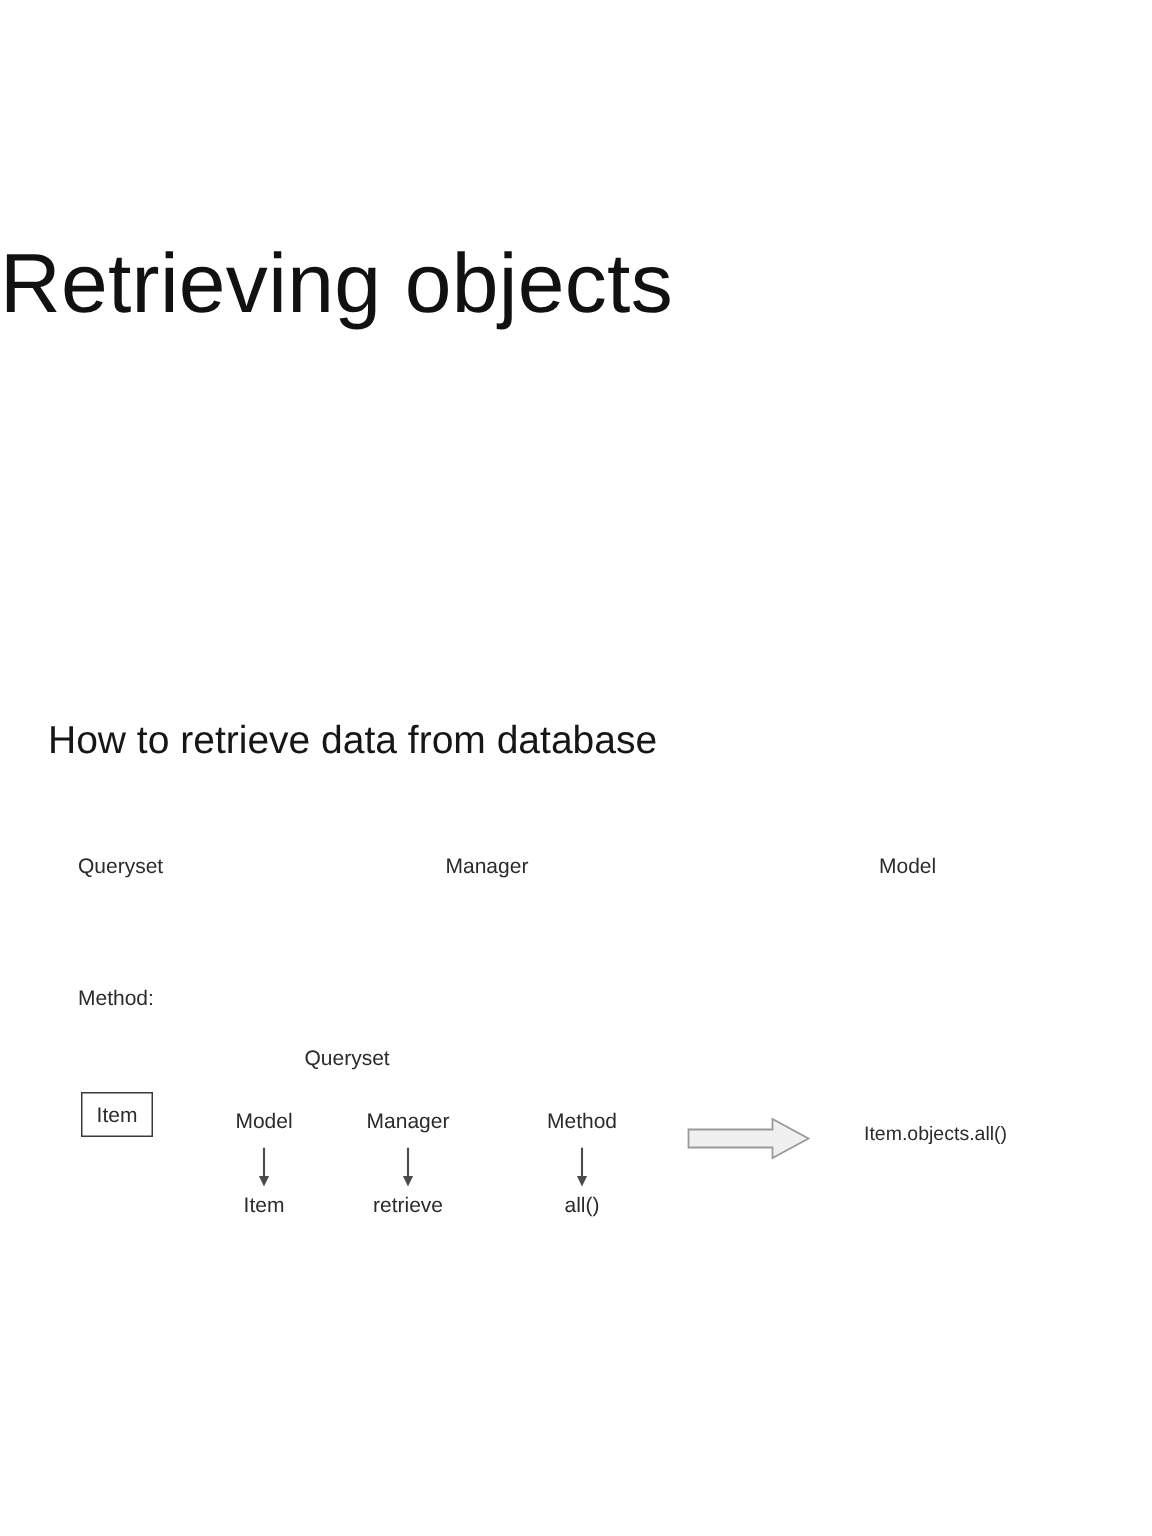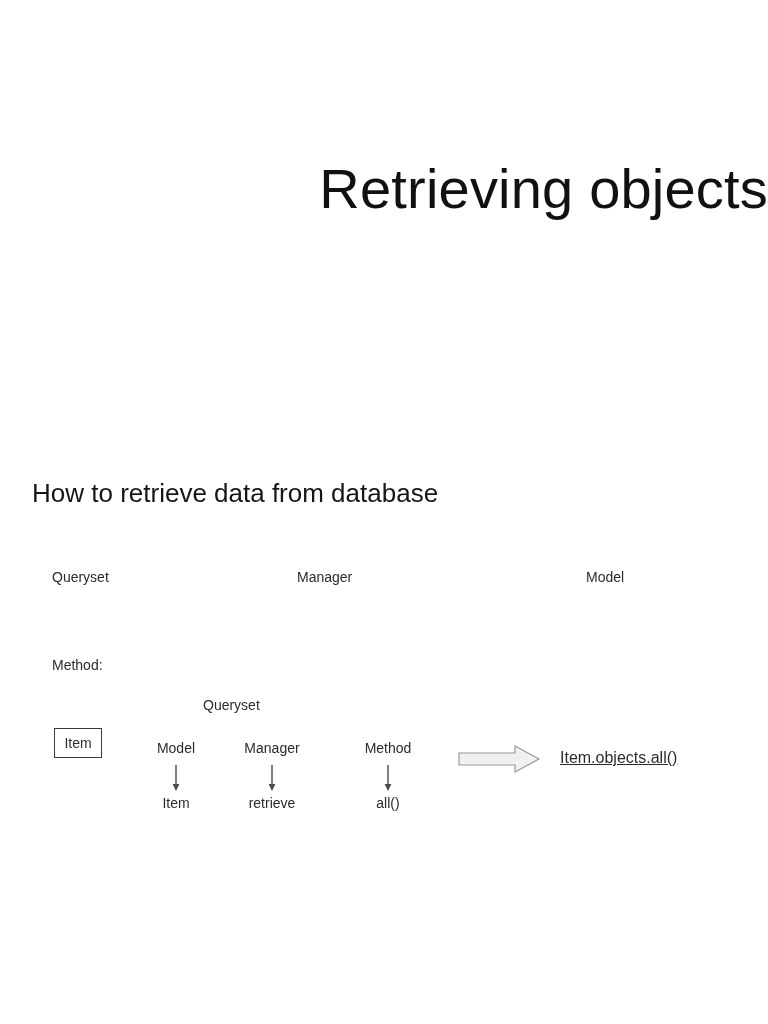--- a/index.html
+++ b/index.html
@@ -20,21 +20,21 @@
     background: #ffffff;
     overflow: hidden;
   }
 
   
   #slide-title {
     position: absolute;
     left: 0;
     top: 160px;
     width: 768px;
-    text-align: right;
+    text-align: left;
     font-size: 56px;
     line-height: 1.05;
     font-weight: normal;
     letter-spacing: 0.2px;
     color: #111111;
     margin: 0;
   }
 
   
   #subtitle {
@@ -141,27 +141,26 @@
     position: absolute;
     left: 457px;
     top: 743px;
     width: 84px;
     height: 32px;
   }
 
   
   #result-expression {
     position: absolute;
-    left: 560px;
+    left: 576px;
     top: 748px;
-    font-size: 16px;
-    line-height: 1.2;
-    color: #2b2b2b;
-    white-space: nowrap;
-    text-decoration: underline;
+    font-size: 13px;
+    line-height: 1.2;
+    color: #2b2b2b;
+    white-space: nowrap;
   }
 </style>
 </head>
 <body>
 
 <div id="slide">
 
   <h1 id="slide-title">Retrieving objects</h1>
 
   <h2 id="subtitle">How to retrieve data from database</h2>

